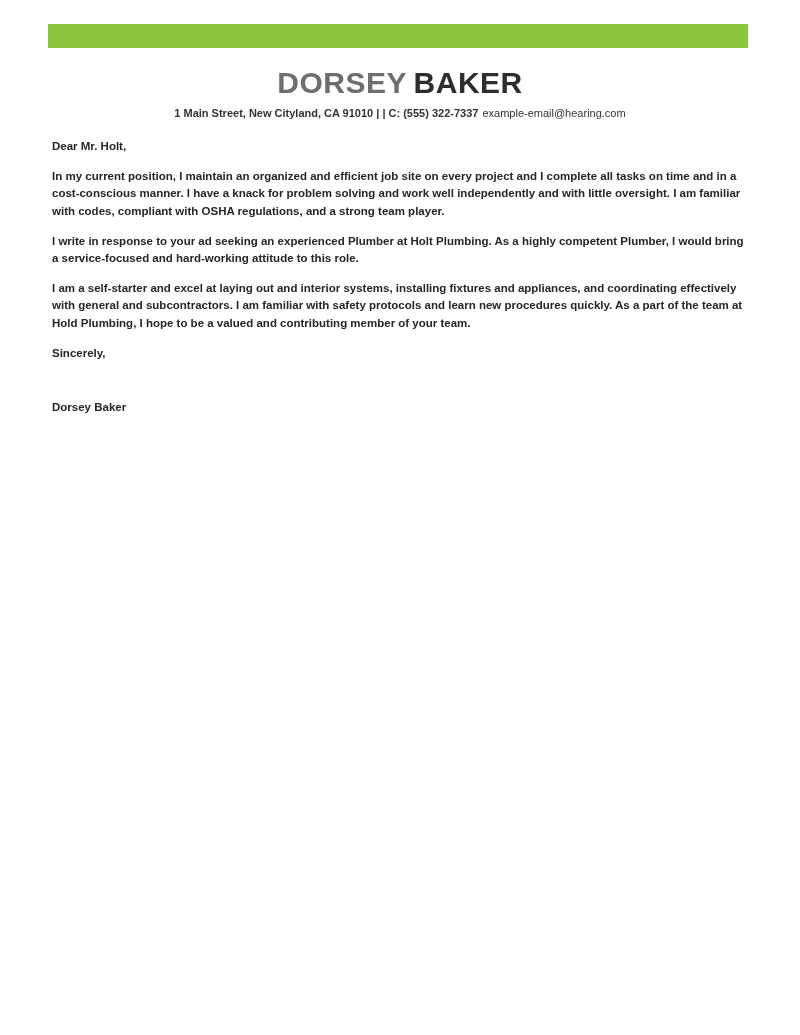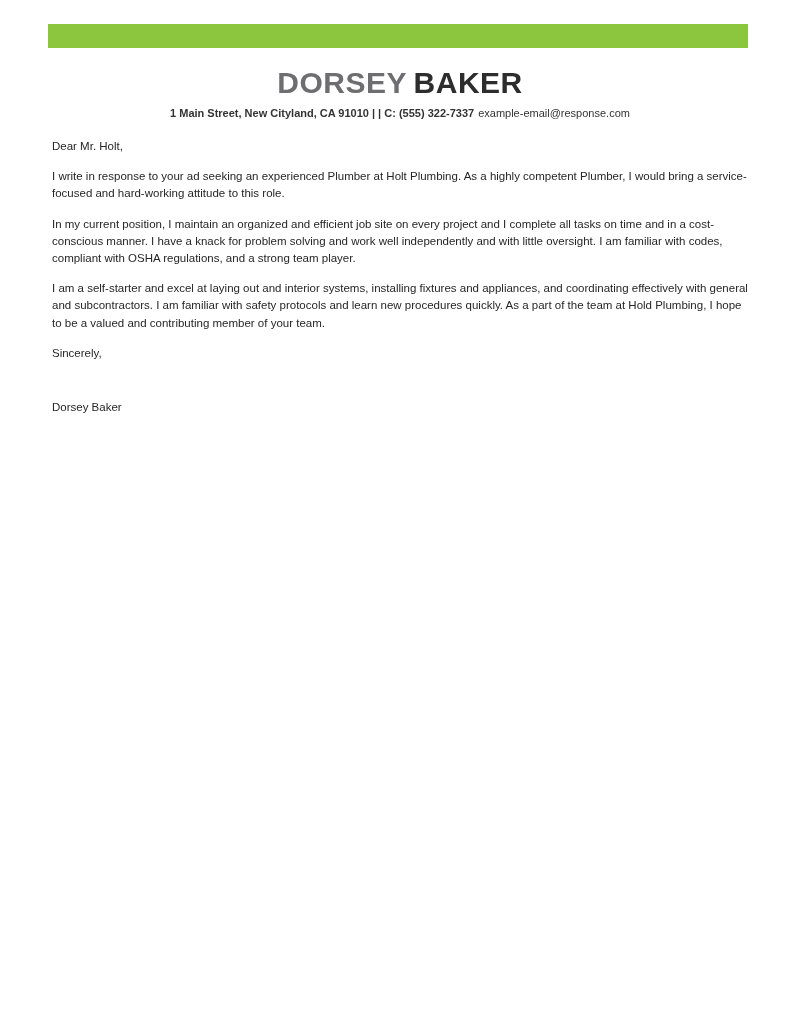--- a/index.html
+++ b/index.html
@@ -58,46 +58,47 @@
     position: absolute;
     left: 52px;
     top: 138px;
     width: 698px;
     font-size: 11.5px;
     line-height: 17.2px;
     color: #262626;
   }
   .letter-body p {
     margin: 0 0 13px 0;
+    font-weight: bold;
   }
   .letter-body p.closing {
     margin-bottom: 12px;
   }
   .letter-body p.signature {
     margin: 37px 0 0 0;
   }
 </style>
 </head>
 <body>
 
 <div class="page">
 
   <div class="accent-bar" style="background: rgb(140, 198, 62);"></div>
 
   <div class="header">
     <div class="name">
       <span class="first" style="color: rgb(110, 110, 112);">DORSEY</span><span class="last" style="color: rgb(45, 45, 45);">BAKER</span>
     </div>
     <div class="contact-line">
-      <span class="contact-main">1 Main Street, New Cityland, CA 91010 | | C: (555) 322-7337</span><span class="contact-email">example-email@response.com</span>
+      <span class="contact-main">1 Main Street, New Cityland, CA 91010 | | C: (555) 322-7337</span><span class="contact-email">example-email@hearing.com</span>
     </div>
   </div>
 
   <div class="letter-body" style="color: rgb(38, 38, 38);">
     <p class="salutation">Dear Mr. Holt,</p>
+    <p>In my current position, I maintain an organized and efficient job site on every project and I complete all tasks on time and in a cost-conscious manner. I have a knack for problem solving and work well independently and with little oversight. I am familiar with codes, compliant with OSHA regulations, and a strong team player.</p>
     <p>I write in response to your ad seeking an experienced Plumber at Holt Plumbing. As a highly competent Plumber, I would bring a service-focused and hard-working attitude to this role.</p>
-    <p>In my current position, I maintain an organized and efficient job site on every project and I complete all tasks on time and in a cost-conscious manner. I have a knack for problem solving and work well independently and with little oversight. I am familiar with codes, compliant with OSHA regulations, and a strong team player.</p>
     <p>I am a self-starter and excel at laying out and interior systems, installing fixtures and appliances, and coordinating effectively with general and subcontractors. I am familiar with safety protocols and learn new procedures quickly. As a part of the team at Hold Plumbing, I hope to be a valued and contributing member of your team.</p>
     <p class="closing">Sincerely,</p>
     <p class="signature">Dorsey Baker</p>
   </div>
 
 </div>
 
 </body></html>

